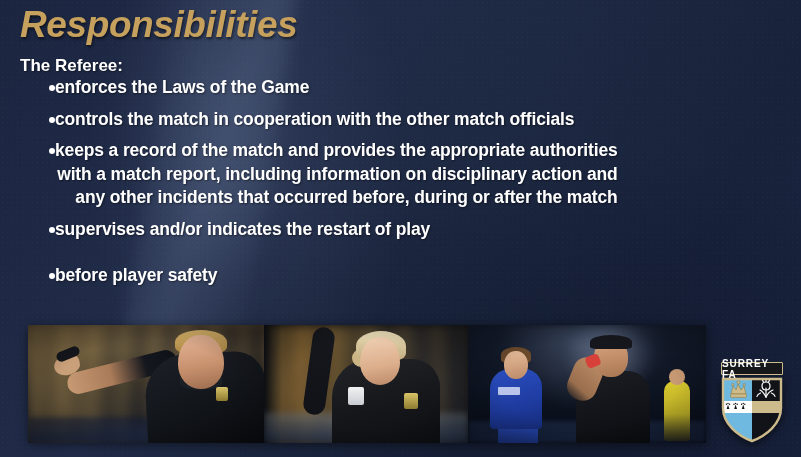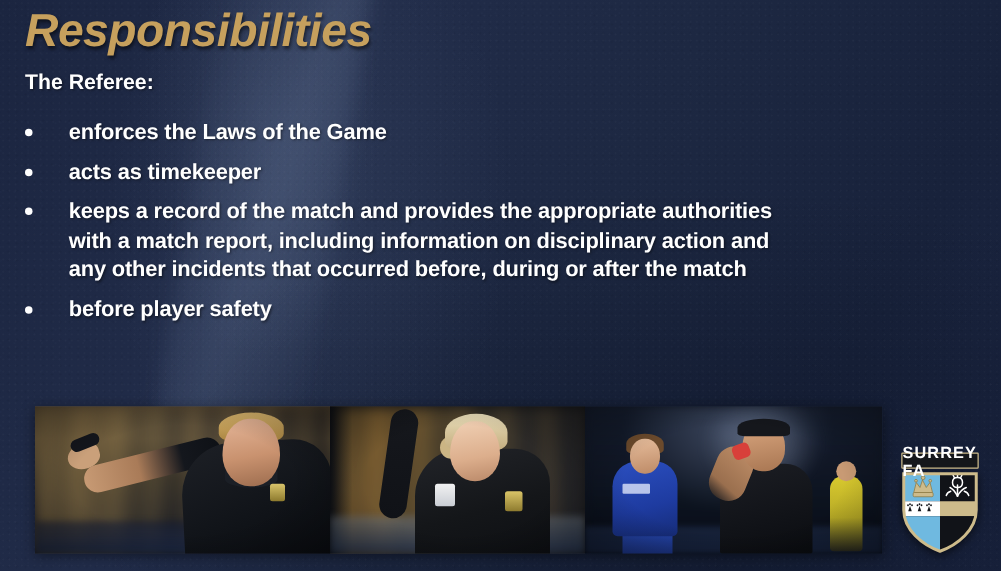--- a/index.html
+++ b/index.html
@@ -47,21 +47,21 @@
     text-shadow:1px 2px 3px rgba(0,0,0,.55);
     white-space:nowrap;
   }
 
   
   #lead {
     position:absolute; left:20px; top:56px;
     font-size:17px; font-weight:bold; color:#ffffff;
     text-shadow:1px 1px 2px rgba(0,0,0,.5);
   }
-  #bullets { position:absolute; left:20px; top:94px; width:740px; }
+  #bullets { position:absolute; left:20px; top:76px; width:740px;text-align:right; }
   .bullet { display:flex; align-items:flex-start; margin-bottom:8px; }
   .bullet:nth-child(4){ margin-bottom:23px; }
   .dot {
     flex:0 0 auto; width:35px; padding-top:9px;
     font-size:13px; line-height:0; color:#ffffff;
   }
   .dot i { display:inline-block; width:6px; height:6px; border-radius:50%;
            background:#ffffff; font-style:normal; }
   .btext {
     font-size:17.5px; font-weight:bold; color:#ffffff; line-height:23.5px;
@@ -184,48 +184,52 @@
   .photo .vignette { position:absolute; inset:0; pointer-events:none;
     background:radial-gradient(ellipse at center, rgba(0,0,0,0) 52%, rgba(0,0,0,.38) 100%); }
 
   
   #logo { position:absolute; left:718px; top:360px; width:68px; height:84px; }
   #logo svg { display:block; width:68px; height:84px;
               filter:drop-shadow(0 2px 4px rgba(0,0,0,.6)); }
   #logo .lbl { position:absolute; left:3px; top:2px; width:62px; height:13px;
     background:#15171b; border:1.4px solid #cdbb8b; border-radius:1px;
     display:flex; align-items:center; justify-content:center;
-    font-size:13px; font-weight:bold; letter-spacing:.9px; color:#ffffff; }
+    font-size:10px; font-weight:bold; letter-spacing:.9px; color:#ffffff; }
 </style>
 </head>
 <body>
 
 <div id="slide">
 
   <div id="noise"></div>
   <div id="streak"></div>
 
   <div id="title">Responsibilities</div>
 
   <div id="lead">The Referee:</div>
 
   <div id="bullets">
     <div class="bullet">
       <span class="dot"><i></i></span>
       <span class="btext">enforces the Laws of the Game</span>
     </div>
     <div class="bullet">
       <span class="dot"><i></i></span>
-      <span class="btext">acts as timekeeper</span>
+      <span class="btext">controls the match in cooperation with the other match officials</span>
     </div>
     <div class="bullet">
       <span class="dot"><i></i></span>
       <span class="btext">keeps a record of the match and provides the appropriate authorities
 with a match report, including information on disciplinary action and
 any other incidents that occurred before, during or after the match</span>
+    </div>
+    <div class="bullet">
+      <span class="dot"><i></i></span>
+      <span class="btext">supervises and/or indicates the restart of play</span>
     </div>
     <div class="bullet">
       <span class="dot"><i></i></span>
       <span class="btext">before player safety</span>
     </div>
   </div>
 
   <div id="strip">
 
     <div class="photo p1">

